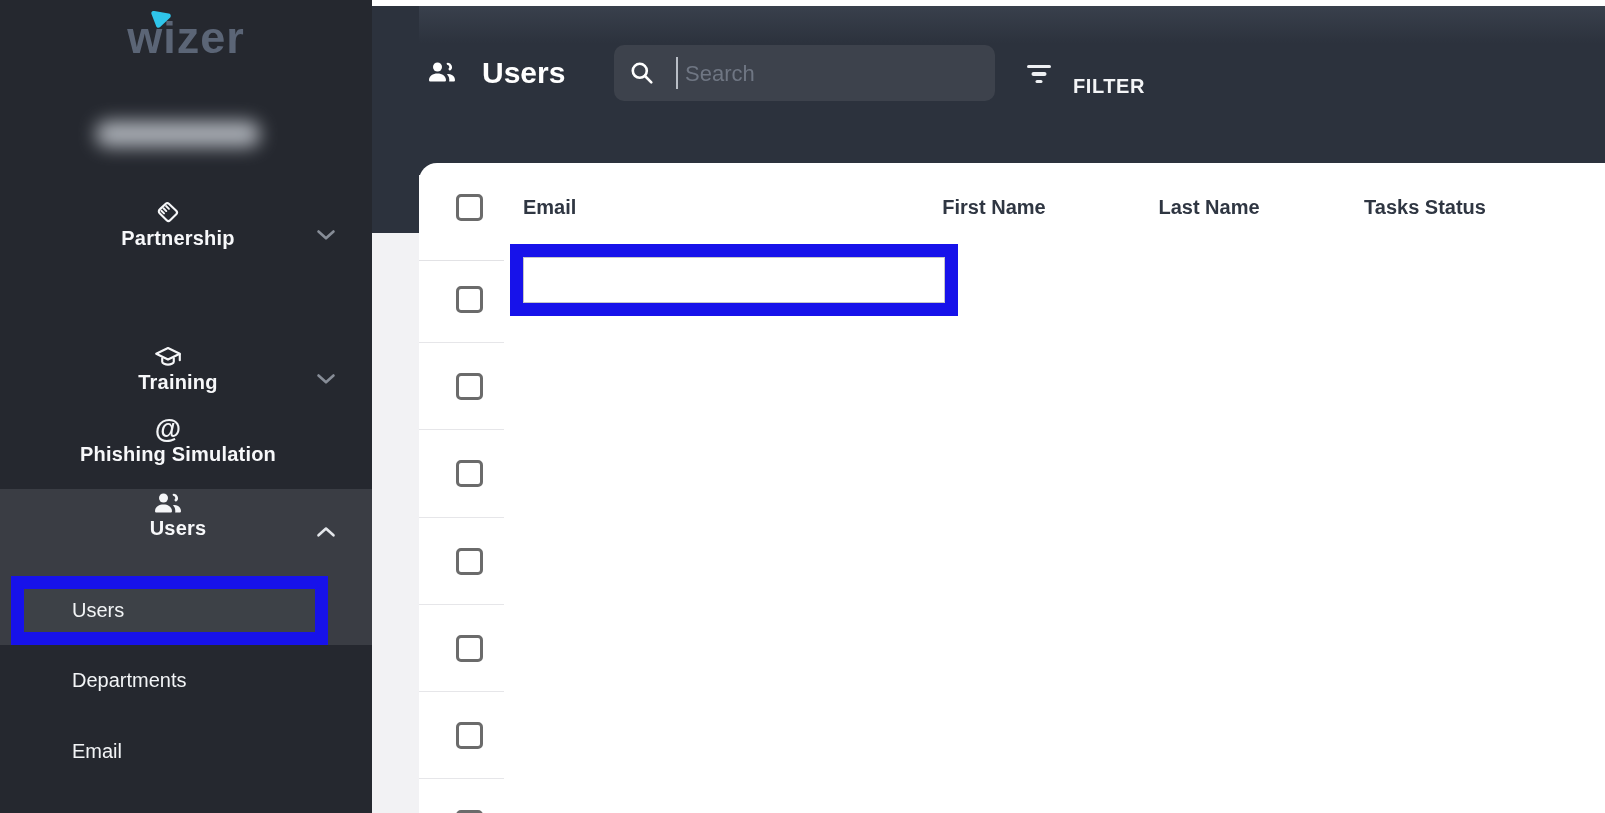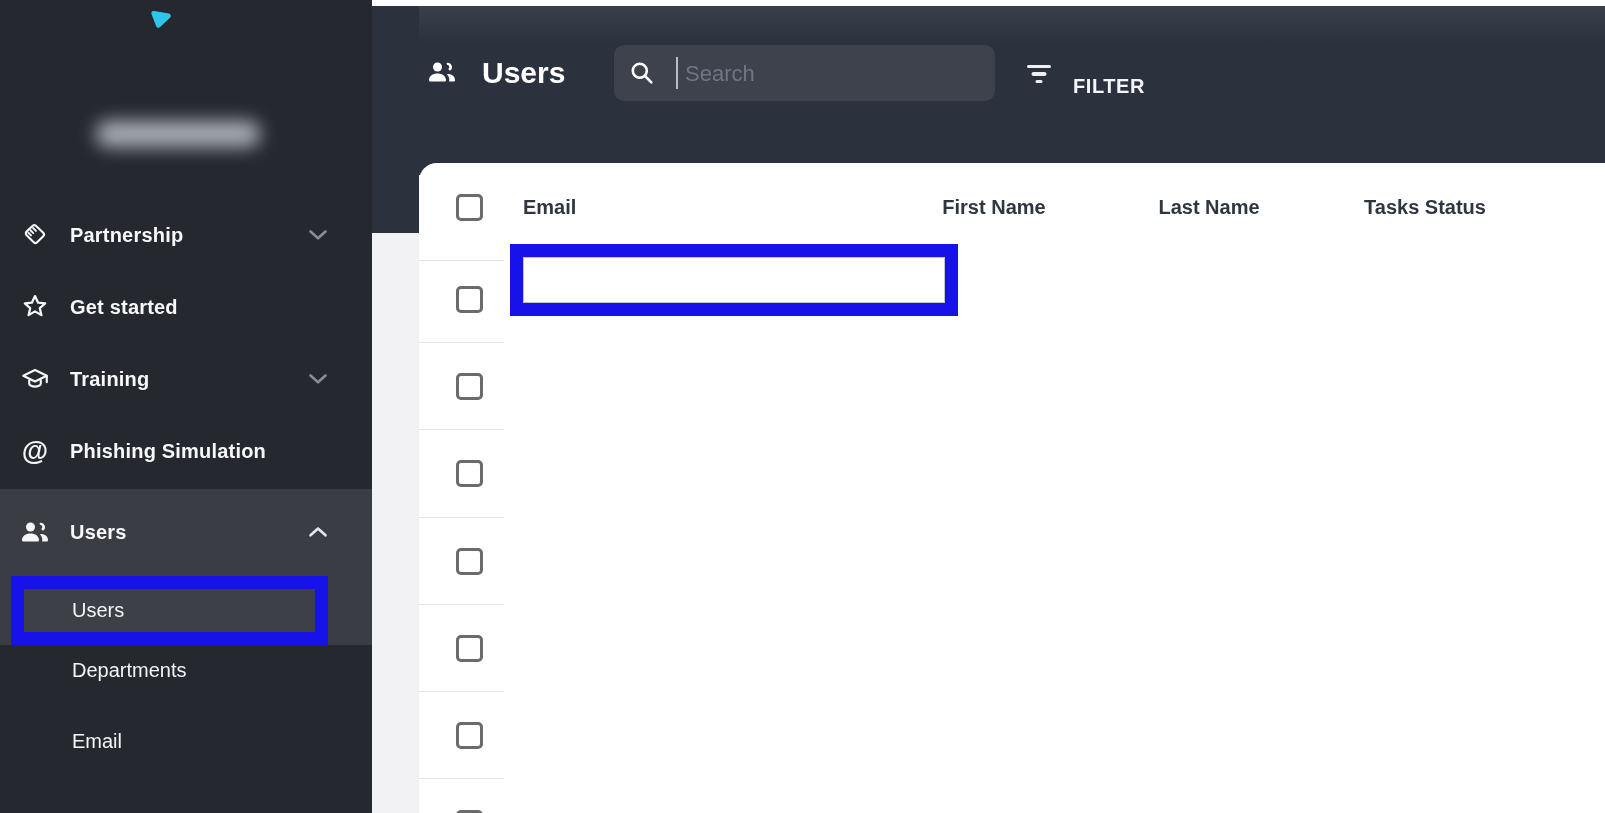--- a/index.html
+++ b/index.html
@@ -8,28 +8,28 @@
     font-family:"Liberation Sans","DejaVu Sans",sans-serif;
     background:#f2f2f4;
   }
   
   .sidebar{position:absolute;left:0;top:0;width:372px;height:813px;background:#25282f;}
   .logo{position:absolute;left:0;top:12px;width:372px;text-align:center;
         font-size:45px;font-weight:700;color:#5b6576;letter-spacing:1px;}
   .logo-triangle{position:absolute;left:150px;top:8px;transform:rotate(-12deg);}
   .account-blur{position:absolute;left:96px;top:121px;width:164px;height:26px;border-radius:12px;
         background:#ccd1d8;opacity:.8;filter:blur(9px);}
-  .nav-item{position:absolute;left:0;width:320px;height:72px;display:flex;align-items:center;
-        padding-left:20px;box-sizing:border-box;cursor:pointer;}
+  .nav-item{position:absolute;left:8px;width:320px;height:72px;display:flex;align-items:center;
+        padding-left:20px;box-sizing:border-box;cursor:pointer;flex-direction:column;}
   .nav-item .nico{width:30px;height:28px;margin-right:20px;display:flex;align-items:center;justify-content:center;flex:none;}
   .nav-label{font-size:20px;font-weight:600;color:#f7f8fa;letter-spacing:.2px;}
   .chev{position:absolute;left:308px;top:50%;transform:translateY(-50%);}
   .at-glyph{font-size:27px;font-weight:600;color:#f2f4f6;line-height:1;}
   .users-section-bg{position:absolute;left:0;top:489px;width:372px;height:156px;background:#3a3d44;}
-  .subitem{position:absolute;left:0;width:372px;height:44px;display:flex;align-items:center;
+  .subitem{position:absolute;left:0;width:372px;height:44px;display:flex;align-items:flex-end;
         padding-left:72px;box-sizing:border-box;font-size:20px;font-weight:500;color:#f2f4f6;cursor:pointer;}
   
   .side-annotation{position:absolute;left:11px;top:576px;width:317px;height:69px;box-sizing:border-box;
         border:13px solid #1712ea;background:#3d4147;}
   .side-annotation .subitem-inner{width:100%;height:100%;display:flex;align-items:center;
         padding-left:48px;box-sizing:border-box;font-size:20px;font-weight:500;color:#f2f4f6;}
   
   .main{position:absolute;left:372px;top:0;width:1233px;height:813px;background:#f2f2f4;}
   .top-strip{position:absolute;left:0;top:0;width:1233px;height:6px;background:#fff;}
   .header-bar{position:absolute;left:0;top:6px;width:1233px;height:169px;
@@ -72,20 +72,21 @@
   .redaction{width:100%;height:100%;box-sizing:border-box;border:1px solid #c5c5c9;background:#fff;}
   svg{display:block;}
 </style>
 </head>
 <body>
 
 <div class="screen">
 
   <aside class="sidebar">
 
+    <div class="logo">wizer</div>
     <div class="logo-triangle">
       <svg width="22" height="20" viewBox="0 0 22 20">
           <path d="M5 4 L18.5 9.5 L7 16.5 Z" fill="#2fc5ea" stroke="#2fc5ea" stroke-width="5" stroke-linejoin="round"></path>
         </svg>
     </div>
 
     <div class="account-blur"></div>
 
     <div class="nav-item" style="top:199px">
       <span class="nico">
@@ -95,28 +96,20 @@
         </svg>
       </span>
       <span class="nav-label">Partnership</span>
       <span class="chev">
         <svg width="20" height="12" viewBox="0 0 20 12">
             <path d="M2.5 2.5 L10 9.3 L17.5 2.5" fill="none" stroke="#878d97" stroke-width="2.6" stroke-linecap="round" stroke-linejoin="round"></path>
           </svg>
       </span>
     </div>
 
-    <div class="nav-item" style="top:271px">
-      <span class="nico">
-        <svg width="30" height="30" viewBox="0 0 28 28">
-          <path d="M14 3.8 l2.9 6.2 6.6.7 -5 4.4 1.5 6.5 -6 -3.5 -6 3.5 1.5 -6.5 -5 -4.4 6.6 -.7 Z" fill="none" stroke="#f5f6f8" stroke-width="2.1" stroke-linejoin="round"></path>
-        </svg>
-      </span>
-      <span class="nav-label">Get started</span>
-    </div>
 
     <div class="nav-item" style="top:343px">
       <span class="nico">
         <svg width="30" height="30" viewBox="0 0 28 28">
           <path d="M3 11 L14 5.6 L25 11 L14 16.4 Z" fill="none" stroke="#f5f6f8" stroke-width="2" stroke-linejoin="round"></path>
           <path d="M8.6 14.4 v4.1 c0 1.5 2.9 2.6 5.4 2.6 s5.4-1.1 5.4-2.6 v-4.1" fill="none" stroke="#f5f6f8" stroke-width="2"></path>
           <path d="M25 11.4 v5.6" fill="none" stroke="#f5f6f8" stroke-width="2" stroke-linecap="round"></path>
         </svg>
       </span>
       <span class="nav-label">Training</span>

